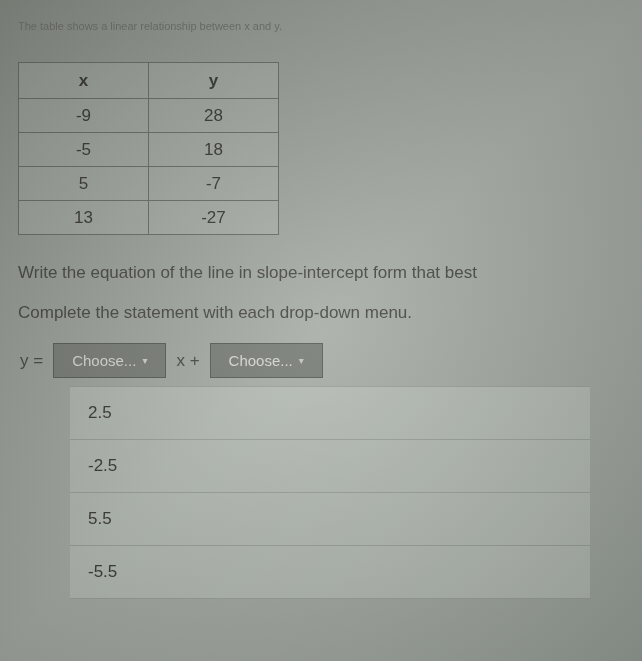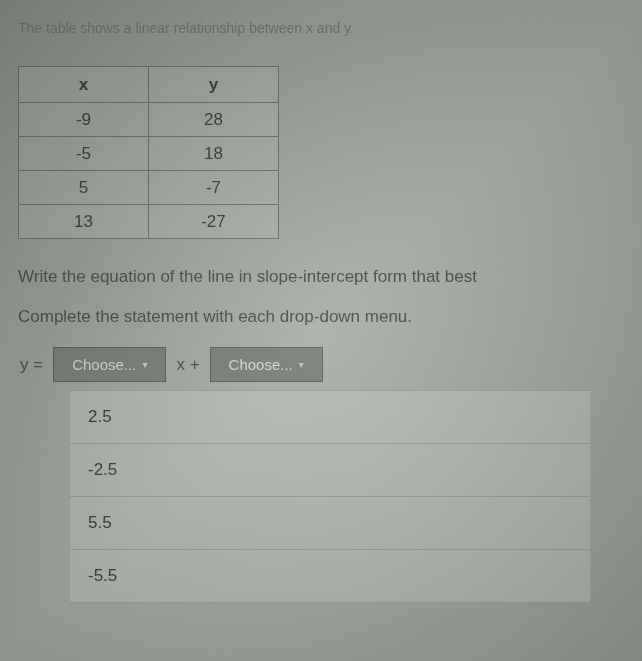--- a/index.html
+++ b/index.html
@@ -21,21 +21,21 @@
       content: '';
       position: absolute;
       top: 0;
       left: 0;
       right: 0;
       bottom: 0;
       background: radial-gradient(ellipse at center, rgba(255,255,255,0.08) 0%, rgba(0,0,0,0.15) 100%);
       pointer-events: none;
     }
     .prompt-text {
-      font-size: 14px;
+      font-size: 11px;
       color: #5a5a56;
       margin-bottom: 30px;
       font-weight: 500;
       opacity: 0.7;
     }
     table {
       border-collapse: collapse;
       margin-bottom: 28px;
       background: rgba(200,205,198,0.2);
     }

